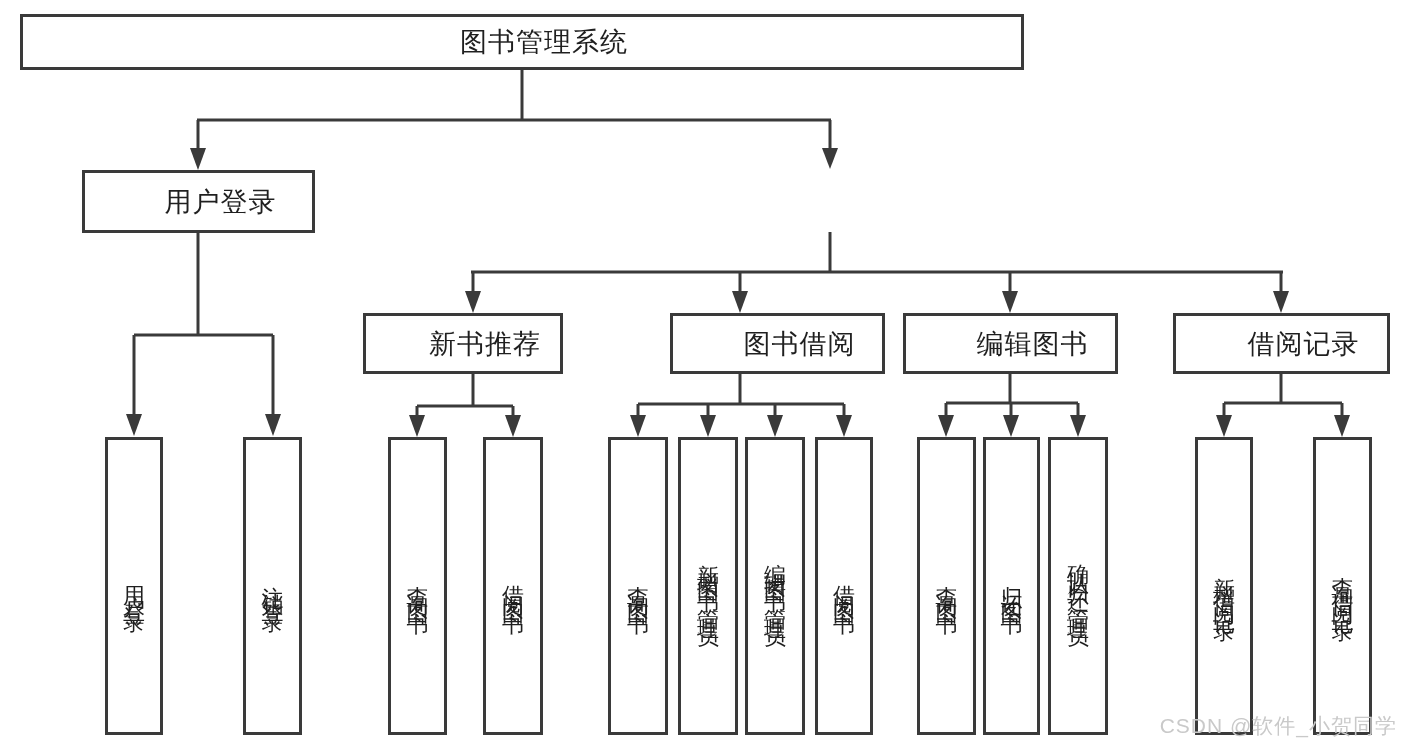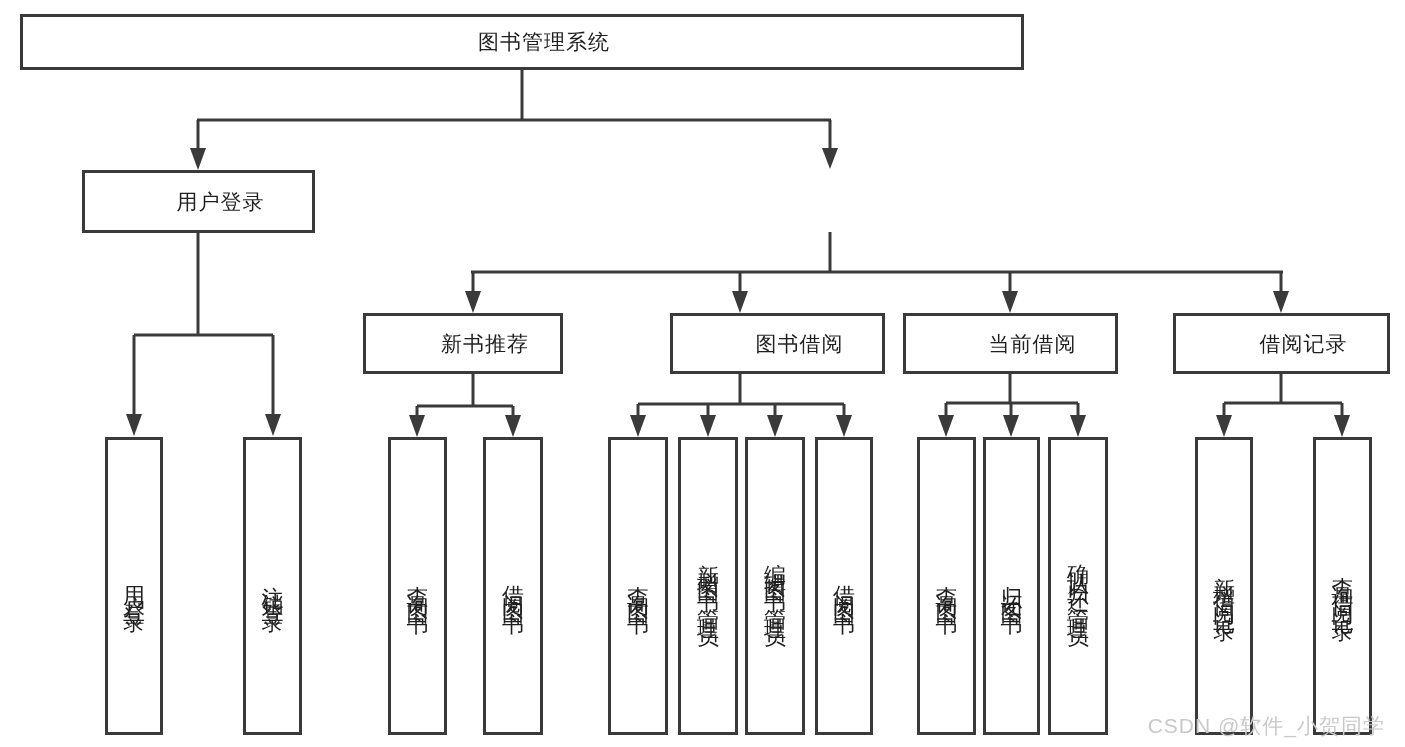--- a/index.html
+++ b/index.html
@@ -39,33 +39,33 @@
 
   .box {
     position: absolute;
     border: 3px solid var(--color-border);
     background: #fff;
     display: flex;
     align-items: center;
     justify-content: center;
     color: var(--color-text);
   }
-  .box.h { font-size: 21px; letter-spacing: 1px; padding-left: 44px; }
+  .box.h { font-size: 27px; letter-spacing: 1px; padding-left: 44px; }
   .box.v { font-size: 22px; }
   .box.v .vtext {
     writing-mode: vertical-rl;
     text-orientation: mixed;
     letter-spacing: 9px;
     line-height: 1;
     white-space: nowrap;
   }
 
   .watermark {
     position: absolute;
-    right: 20px;
+    right: 8px;
     bottom: 7px;
     font-size: 21px;
     color: var(--color-watermark);
     letter-spacing: 1px;
     z-index: 5;
     pointer-events: none;
   }
 </style>
 </head>
 <body>
@@ -156,21 +156,21 @@
     <span>用户登录</span>
   </div>
 
   <div class="box h" style="left:363px;top:313px;width:200px;height:61px">
     <span>新书推荐</span>
   </div>
   <div class="box h" style="left:670px;top:313px;width:215px;height:61px">
     <span>图书借阅</span>
   </div>
   <div class="box h" style="left:903px;top:313px;width:215px;height:61px">
-    <span>当前借阅</span>
+    <span>编辑图书</span>
   </div>
   <div class="box h" style="left:1173px;top:313px;width:217px;height:61px">
     <span>借阅记录</span>
   </div>
 
   <div class="box v" style="left:105px;top:437px;width:58px;height:298px">
     <span class="vtext">用户登录</span>
   </div>
   <div class="box v" style="left:243px;top:437px;width:59px;height:298px">
     <span class="vtext">注销登录</span>

